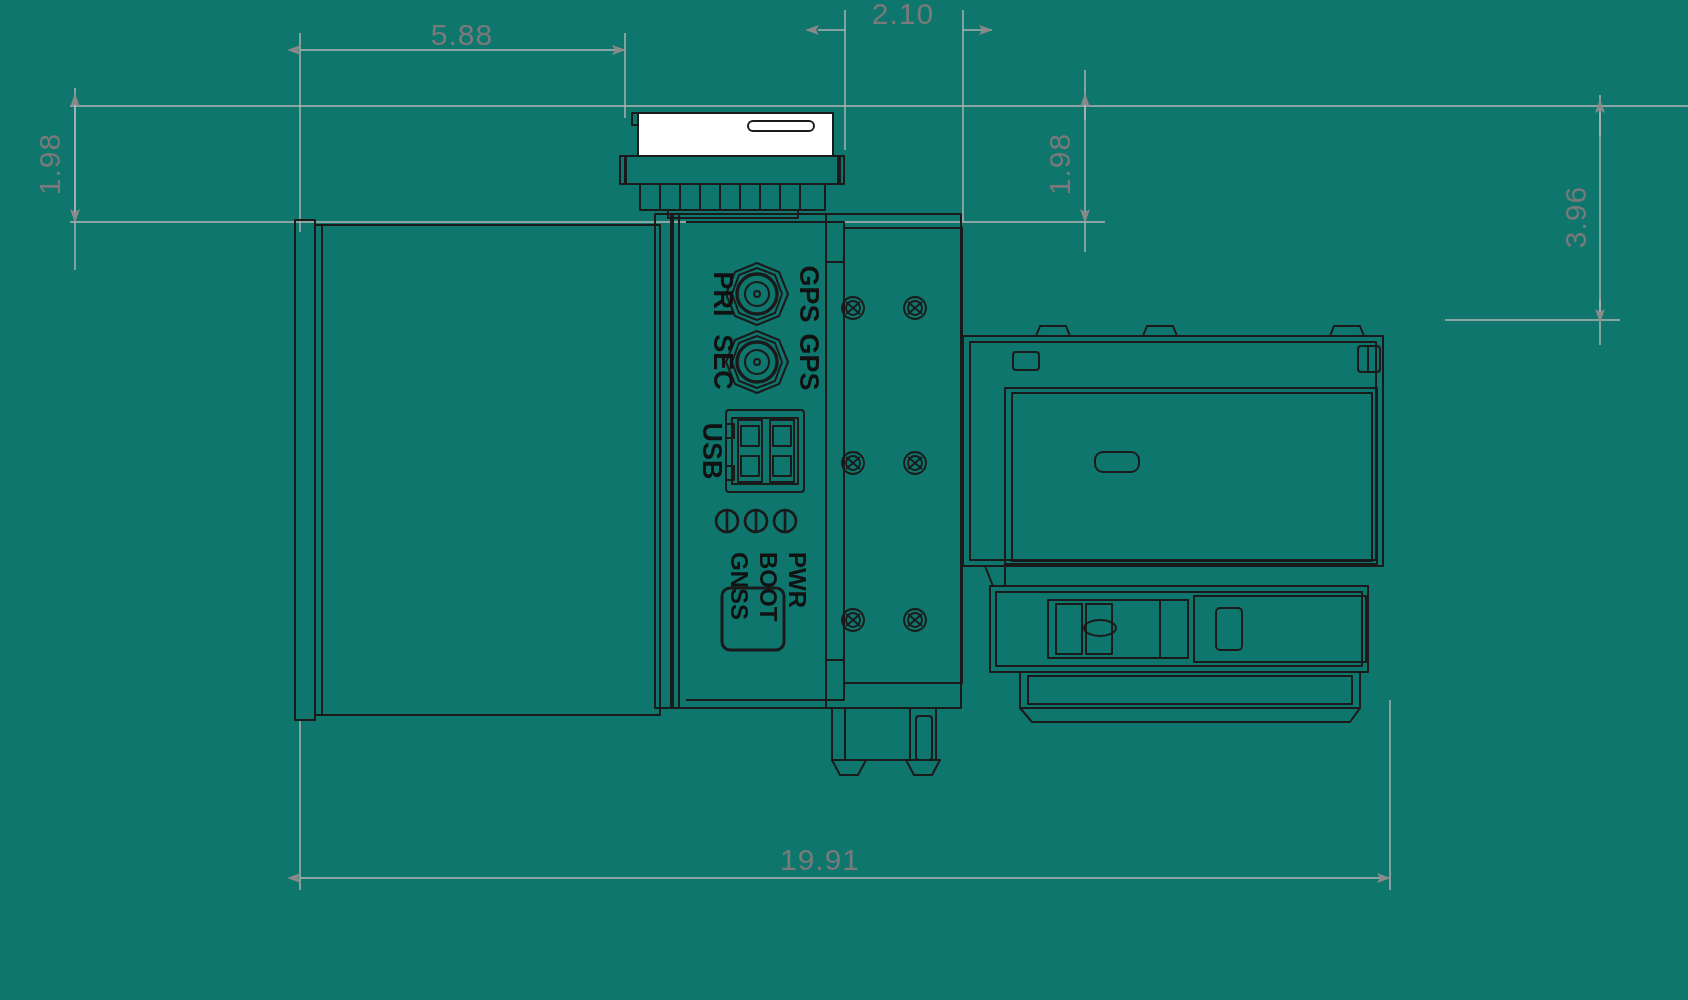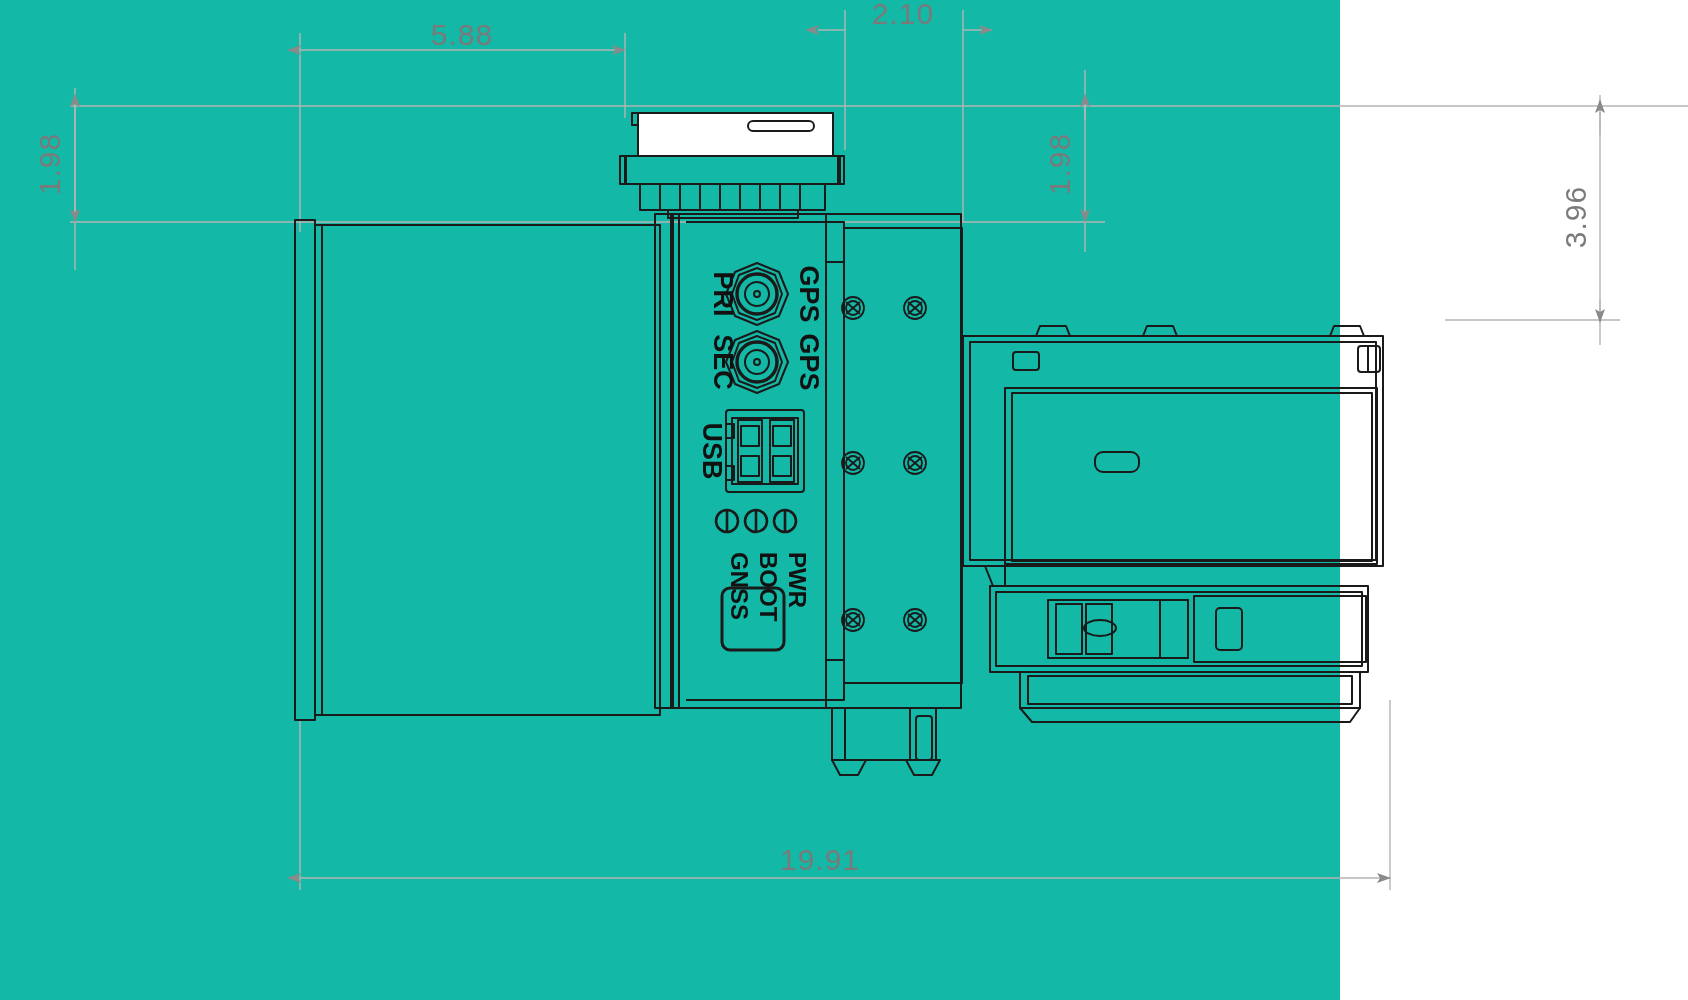--- a/index.html
+++ b/index.html
@@ -1,17 +1,17 @@
 <!DOCTYPE html>
 <html><head>
 <meta charset="utf-8">
 <style>
   html,body{margin:0;padding:0;background:#ffffff;}
   body{width:1688px;height:1000px;overflow:hidden;font-family:"Liberation Sans",sans-serif;}
-  #stage{position:relative;width:1340px;height:1000px;background:#14b8a6;}
+  #stage{position:relative;width:1688px;height:1000px;background:#0f766e;}
   svg{display:block;}
   .dimtext{
     font-family:"Liberation Sans",sans-serif;
     font-size:30px;
     fill:#7a7a7a;
     letter-spacing:1px;
   }
   .lbl{
     font-family:"Liberation Sans",sans-serif;
     font-weight:bold;

